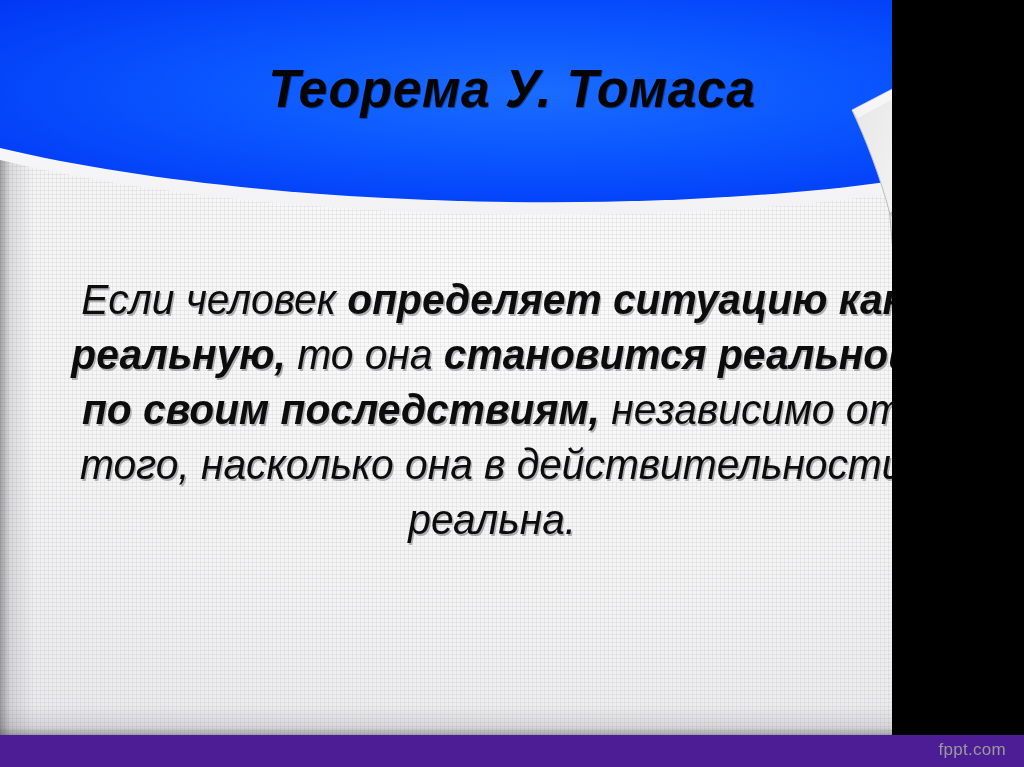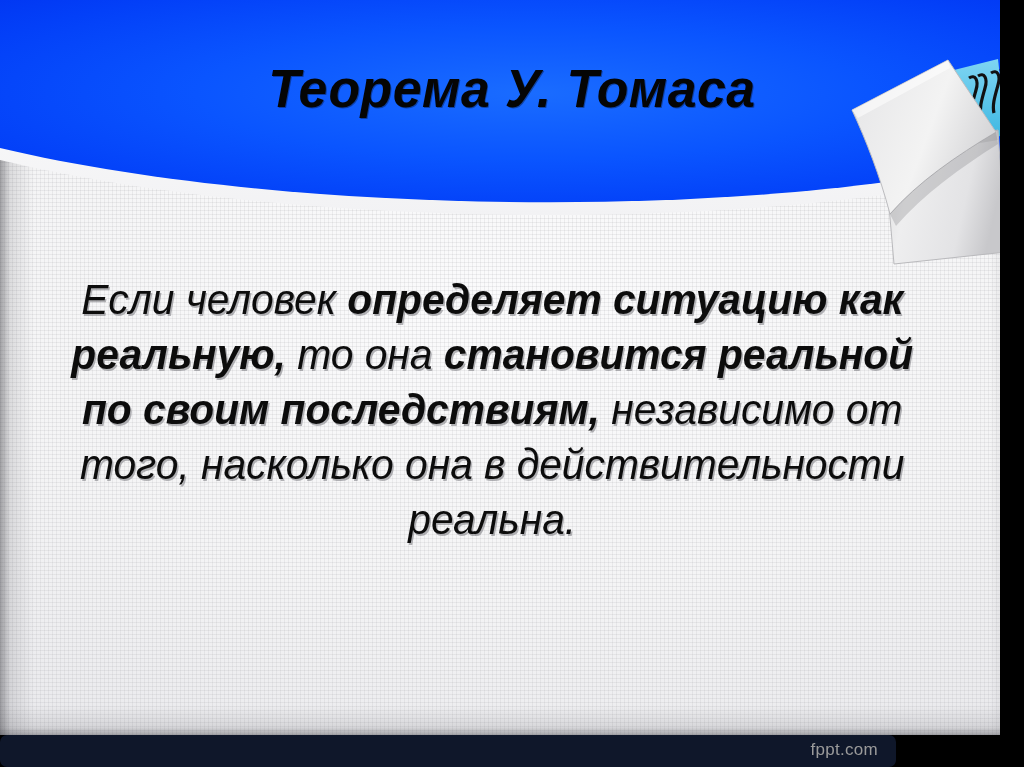--- a/index.html
+++ b/index.html
@@ -7,21 +7,21 @@
   html, body {
     width:1024px; height:767px;
     background:#000;
     overflow:hidden;
     font-family:"Liberation Sans", sans-serif;
   }
 
   
   #slide {
     position:relative;
-    width:1000px; height:735px;
+    width:892px; height:735px;
     overflow:hidden;
     background:#e5e5e5;
   }
 
   
   .body-bg {
     position:absolute; left:0; top:0; width:1024px; height:735px;
     background:
       
       repeating-linear-gradient(0deg,
@@ -86,23 +86,22 @@
     text-shadow:1.5px 1.5px 0 rgba(120,120,125,.55);
     transform:scaleX(.97);
     transform-origin:left top;
   }
   .body-text .b { font-weight:bold; }
   .body-text .r { font-weight:normal; }
 
   
   #footer {
     position:absolute; left:0; top:735px;
-    width:896px; height:32px;
-    background:#0f172a;
-    border-radius:7px;
+    width:1024px; height:32px;
+    background:#4c1d95;
   }
   .watermark {
     position:absolute; right:18px; top:5px;
     font-family:"Liberation Sans", sans-serif;
     font-size:17px;
     color:#9a9a9a;
     letter-spacing:.3px;
   }
 </style>
 </head>

